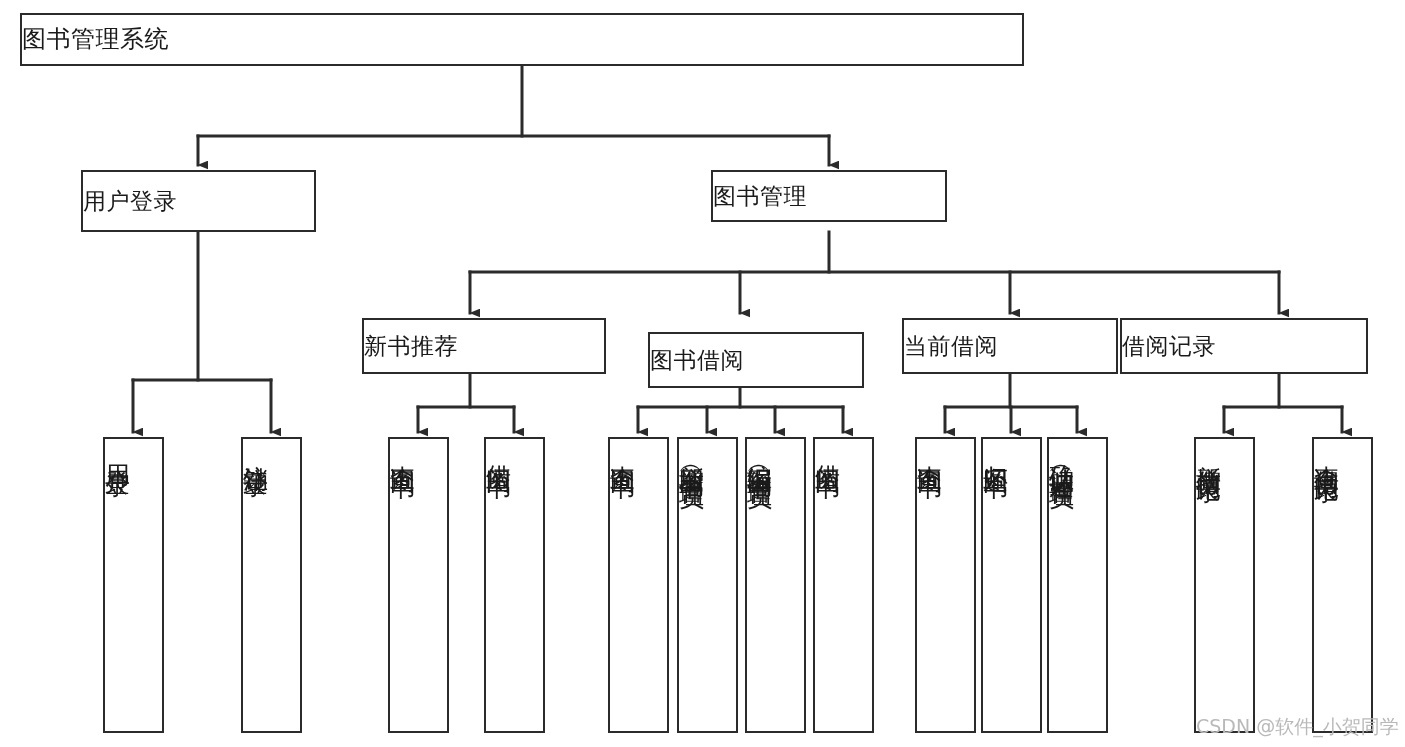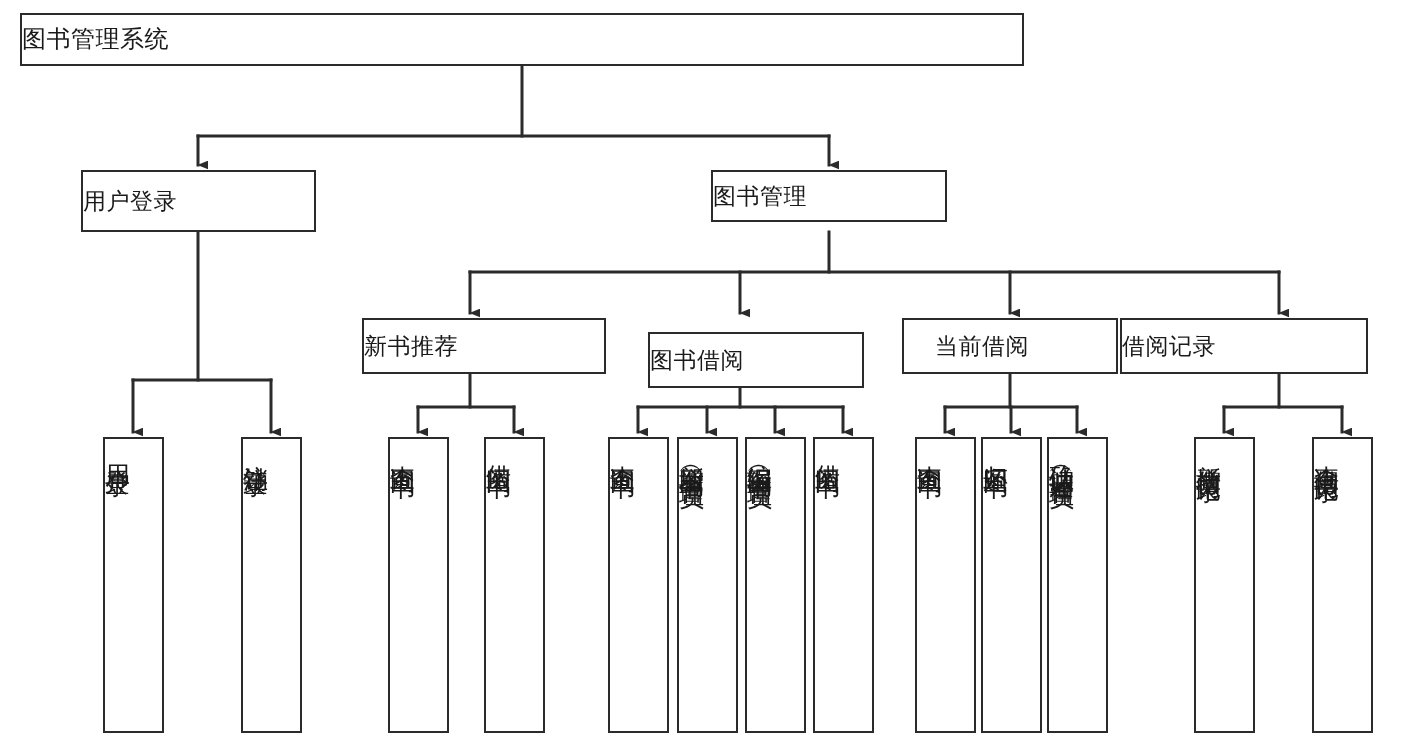--- a/index.html
+++ b/index.html
@@ -127,21 +127,21 @@
       </div>
       <div class="node horizontal level2" style="left: 711px; top: 170px; width: 236px; height: 52px;">
         <span class="label">图书管理</span>
       </div>
       <div class="node horizontal level3" style="left: 362px; top: 318px; width: 244px; height: 56px;">
         <span class="label">新书推荐</span>
       </div>
       <div class="node horizontal level3" style="left: 632px; top: 332px; width: 216px; height: 56px; margin-left: 16px;">
         <span class="label">图书借阅</span>
       </div>
-      <div class="node horizontal level3" style="left: 902px; top: 318px; width: 216px; height: 56px; padding-left: 31px;">
+      <div class="node horizontal level3" style="left: 902px; top: 318px; width: 216px; height: 56px;">
         <span class="label">当前借阅</span>
       </div>
       <div class="node horizontal level3" style="left: 1120px; top: 318px; width: 248px; height: 56px;">
         <span class="label">借阅记录</span>
       </div>
       <div class="node vertical leaf" style="left: 103px; top: 437px; width: 61px; height: 296px;">
         <span class="label">用户登录</span>
       </div>
       <div class="node vertical leaf" style="left: 241px; top: 437px; width: 61px; height: 296px;">
         <span class="label">注销登录</span>
@@ -174,14 +174,15 @@
         <span class="label">确认归还（管理员）</span>
       </div>
       <div class="node vertical leaf" style="left: 1194px; top: 437px; width: 61px; height: 296px;">
         <span class="label">新增借阅记录</span>
       </div>
       <div class="node vertical leaf" style="left: 1312px; top: 437px; width: 61px; height: 296px;">
         <span class="label">查询借阅记录</span>
       </div>
     </div>
 
+  <div class="watermark" style="left:1196px; top:714px;">CSDN @软件_小贺同学</div>
 
 </div>
 
 </body></html>

